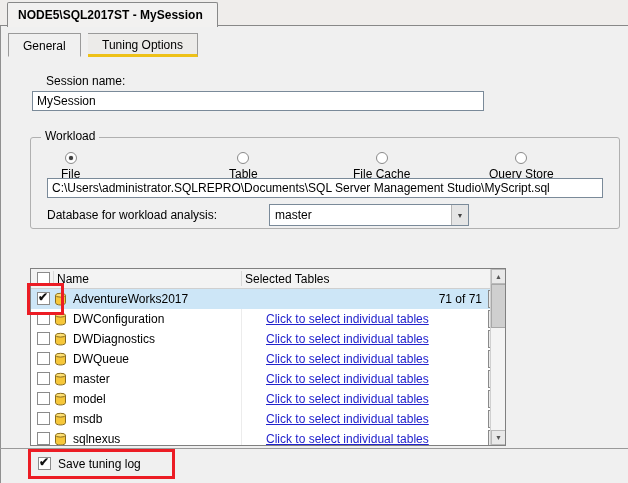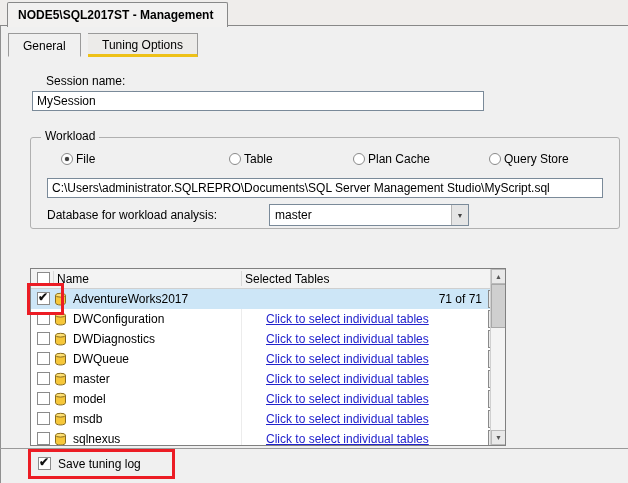--- a/index.html
+++ b/index.html
@@ -25,21 +25,21 @@
   .lbl { position:absolute; white-space:nowrap; }
   .tb {
     position:absolute; background:#fff; border:1px solid #7a8a99; height:20px;
     padding:2px 4px; font-family:"Liberation Sans",sans-serif; font-size:12px; color:#000;
   }
 
   
   .groupbox { position:absolute; left:30px; top:137px; width:590px; height:92px; border:1px solid #b0b0b0; border-radius:3px; }
   .groupbox .legend { position:absolute; left:10px; top:-9px; background:#f0f0f0; padding:0 4px; white-space:nowrap; }
   .radio-row { position:absolute; left:0; top:14px; width:100%; height:16px; }
-  .radio-item { position:absolute; top:0; display:flex; align-items:center; gap:3px; cursor:default; }
+  .radio-item { position:absolute; top:0; display:flex; align-items:center; gap:3px; cursor:default;flex-direction:column; }
   .radio { width:12px; height:12px; border:1px solid #8a8a8a; border-radius:50%; background:#fff; position:relative; flex:0 0 auto; }
   .radio.sel::after { content:""; position:absolute; left:3px; top:3px; width:4px; height:4px; border-radius:50%; background:#3f3f3f; box-shadow:0 0 1px #3f3f3f; }
   .rlabel { white-space:nowrap; }
 
   
   .combo { position:absolute; background:#fff; border:1px solid #7a8a99; height:22px; }
   .combo .val { position:absolute; left:5px; top:3px; white-space:nowrap; }
   .combo .btn { position:absolute; right:0; top:0; bottom:0; width:17px; background:#e5e5e5; border-left:1px solid #b5b5b5; display:flex; align-items:center; justify-content:center; font-size:7px; color:#444; }
 
   
@@ -79,21 +79,21 @@
   .ann1 { left:27px; top:283px; width:37px; height:32px; }
   .ann2 { left:28px; top:449px; width:147px; height:30px; }
 </style>
 </head>
 <body>
 
 <div class="screen">
 
   <div class="doc-strip"></div>
   <div class="doc-tab">
-    <span>NODE5\SQL2017ST - Management</span>
+    <span>NODE5\SQL2017ST - MySession</span>
   </div>
   <div class="panel-left-border"></div>
 
   <div class="tab active">General</div>
   <div class="tab inactive">Tuning Options</div>
 
   <div class="lbl" style="left:46px; top:74px;">Session name:</div>
   <input class="tb" style="left: 32px; top: 91px; width: 452px;" type="text" value="MySession">
 
   <div class="groupbox">
@@ -102,21 +102,21 @@
         <div class="radio-item" style="left: 30px;">
           <span class="radio sel"></span>
           <span class="rlabel">File</span>
         </div>
         <div class="radio-item" style="left: 198px;">
           <span class="radio"></span>
           <span class="rlabel">Table</span>
         </div>
         <div class="radio-item" style="left: 322px;">
           <span class="radio"></span>
-          <span class="rlabel">Plan Cache</span>
+          <span class="rlabel">File Cache</span>
         </div>
         <div class="radio-item" style="left: 458px;">
           <span class="radio"></span>
           <span class="rlabel">Query Store</span>
         </div>
       </div>
     <input class="tb" style="left: 16px; top: 40px; width: 556px;" type="text" value="C:\Users\administrator.SQLREPRO\Documents\SQL Server Management Studio\MyScript.sql">
     <div class="lbl" style="left:16px; top:70px;">Database for workload analysis:</div>
     <div class="combo" style="left:238px; top:66px; width:200px;">
       <span class="val">master</span>

